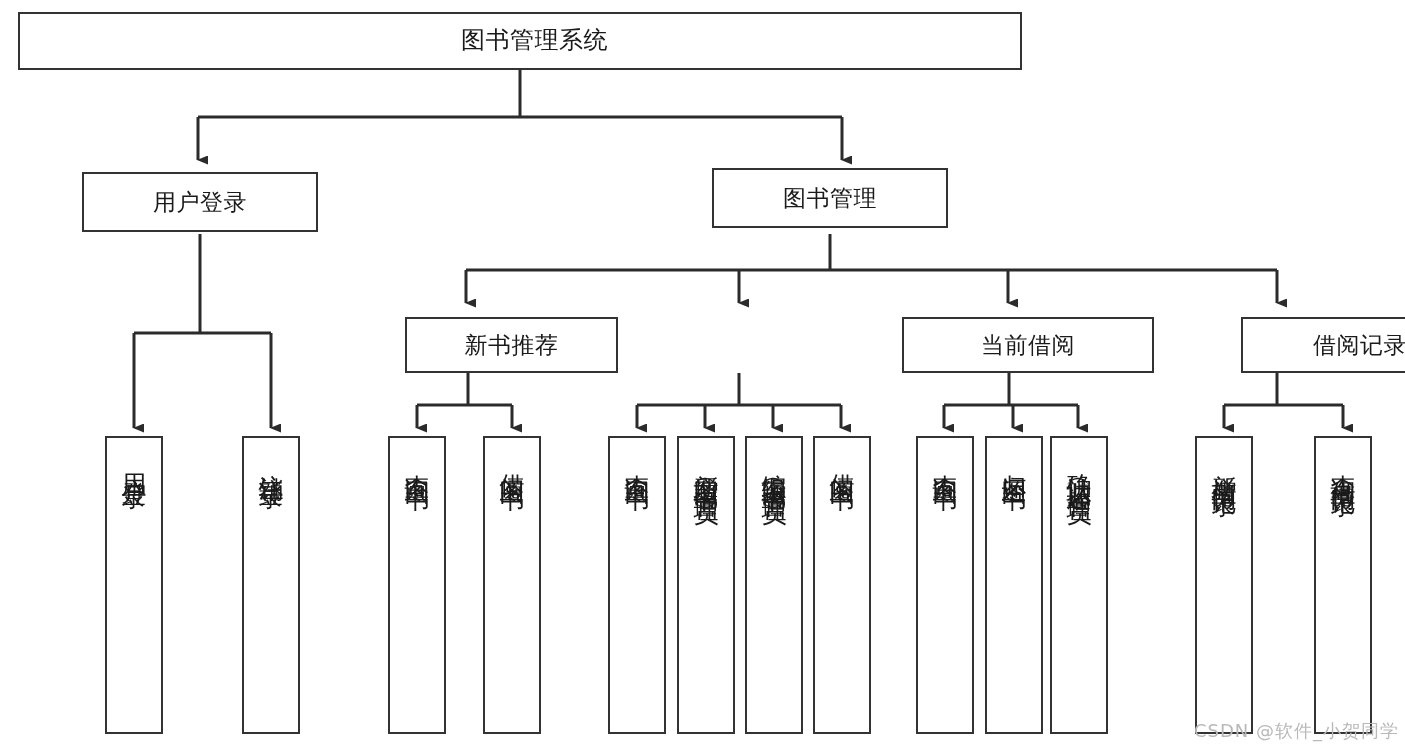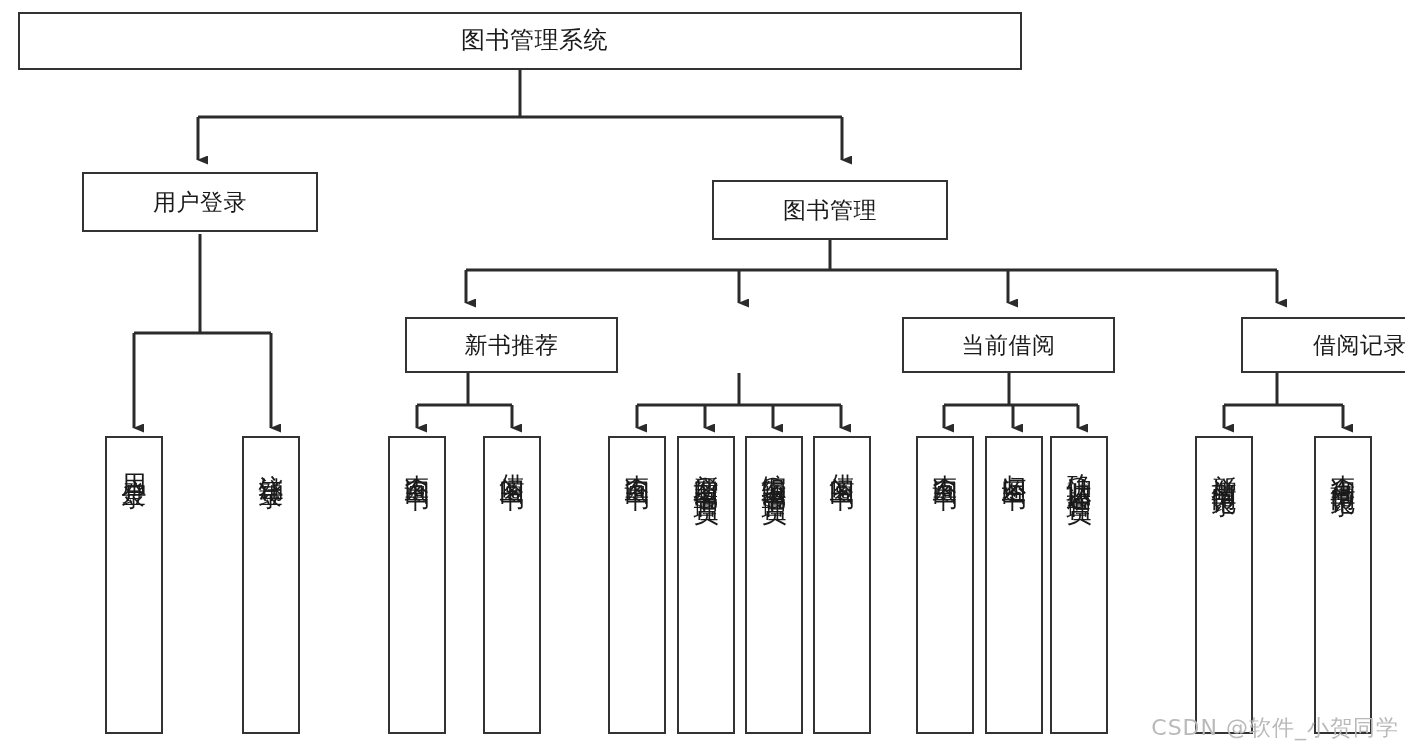--- a/index.html
+++ b/index.html
@@ -58,21 +58,21 @@
     writing-mode: vertical-rl;
     text-orientation: upright;
     font-size: 25px;
     letter-spacing: 4px;
     line-height: 1;
   }
   .watermark {
     position: absolute;
     right: 6px;
     bottom: 4px;
-    font-size: 22px;
+    font-size: 18px;
     color: #b9b9b9;
     letter-spacing: 1px;
     z-index: 5;
     white-space: nowrap;
     font-family: "DejaVu Sans", "Liberation Sans", sans-serif;
   }
 </style>
 </head>
 <body>
 
@@ -140,28 +140,28 @@
     </g>
   </svg>
 
   <div class="node root horizontal" style="left:18px; top:12px; width:1004px; height:58px;padding-left:29px;">
     <span class="node-label">图书管理系统</span>
   </div>
 
   <div class="node horizontal" style="left:82px; top:172px; width:236px; height:60px;">
     <span class="node-label">用户登录</span>
   </div>
-  <div class="node horizontal" style="left:712px; top:180px; width:236px; height:60px;">
+  <div class="node horizontal" style="left:712px; top:168px; width:236px; height:60px;">
     <span class="node-label">图书管理</span>
   </div>
 
   <div class="node horizontal" style="left:362px; top:317px; width:213px; height:56px;margin-left:43px;">
     <span class="node-label">新书推荐</span>
   </div>
-  <div class="node horizontal" style="left:902px; top:317px; width:213px; height:56px;">
+  <div class="node horizontal" style="left:902px; top:317px; width:252px; height:56px;">
     <span class="node-label">当前借阅</span>
   </div>
   <div class="node horizontal" style="left:1241px; top:317px; width:238px; height:56px;">
     <span class="node-label">借阅记录</span>
   </div>
 
   <div class="node vertical" style="left:105px; top:436px; width:58px; height:298px;">
     <span class="node-label">用户登录</span>
   </div>
   <div class="node vertical" style="left:242px; top:436px; width:58px; height:298px;">

